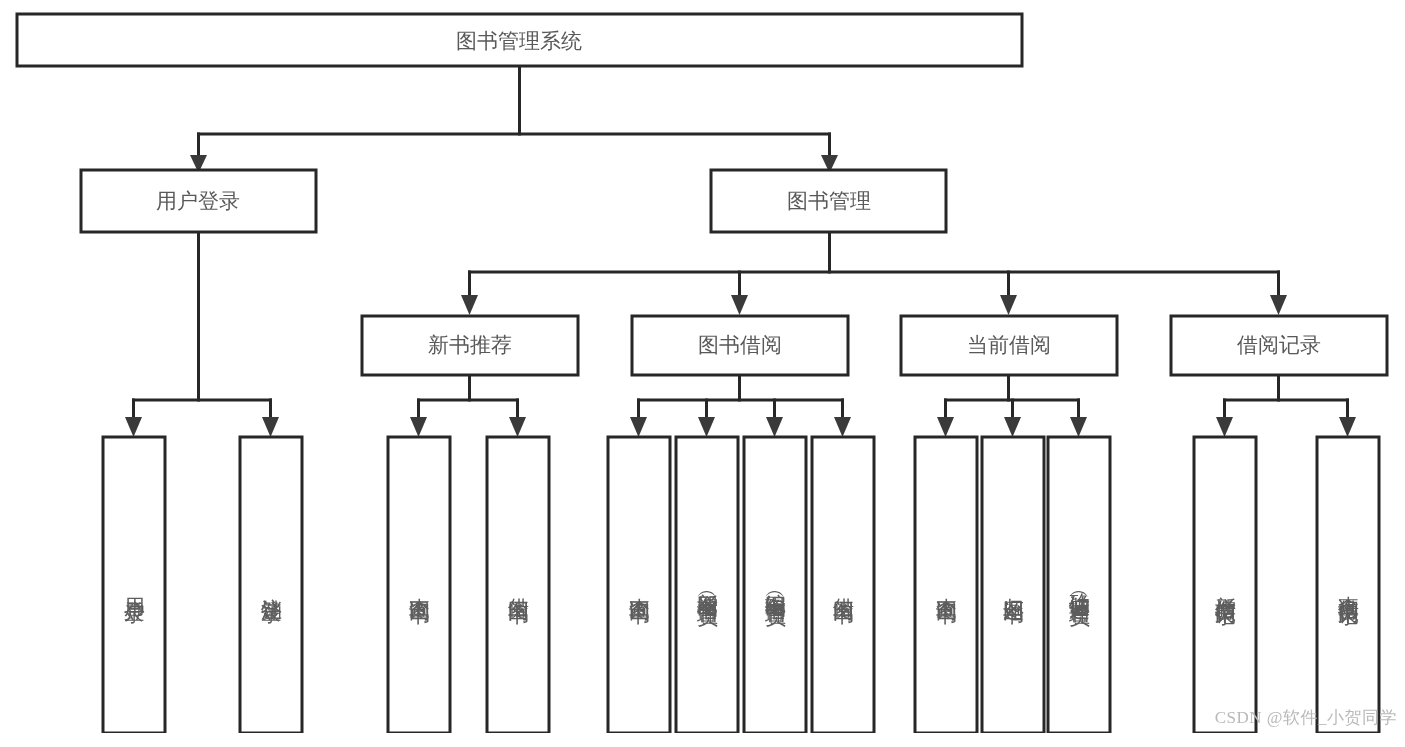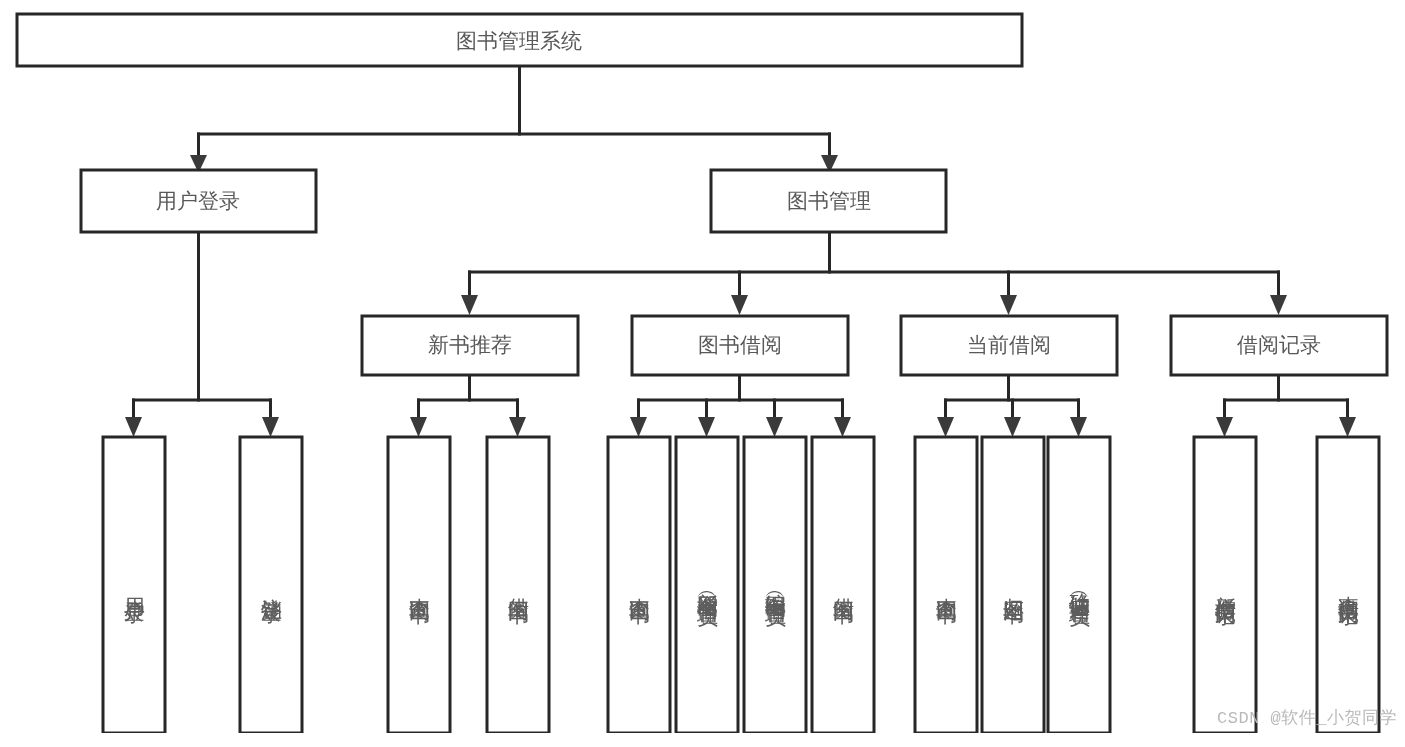--- a/index.html
+++ b/index.html
@@ -59,21 +59,21 @@
     line-height: 1;
     pointer-events: none;
     white-space: nowrap;
   }
   .watermark {
     position: absolute;
     right: 8px;
     bottom: 4px;
     color: #b9b9b9;
     font-size: 17px;
-    font-family: Liberation Mono, monospace;
+    font-family: Liberation Serif, serif;
     letter-spacing: 0.5px;
     white-space: nowrap;
   }
 </style>
 </head>
 <body>
 
 <div id="stage">
 
   <svg id="diagram" viewBox="0 0 1405 747">

